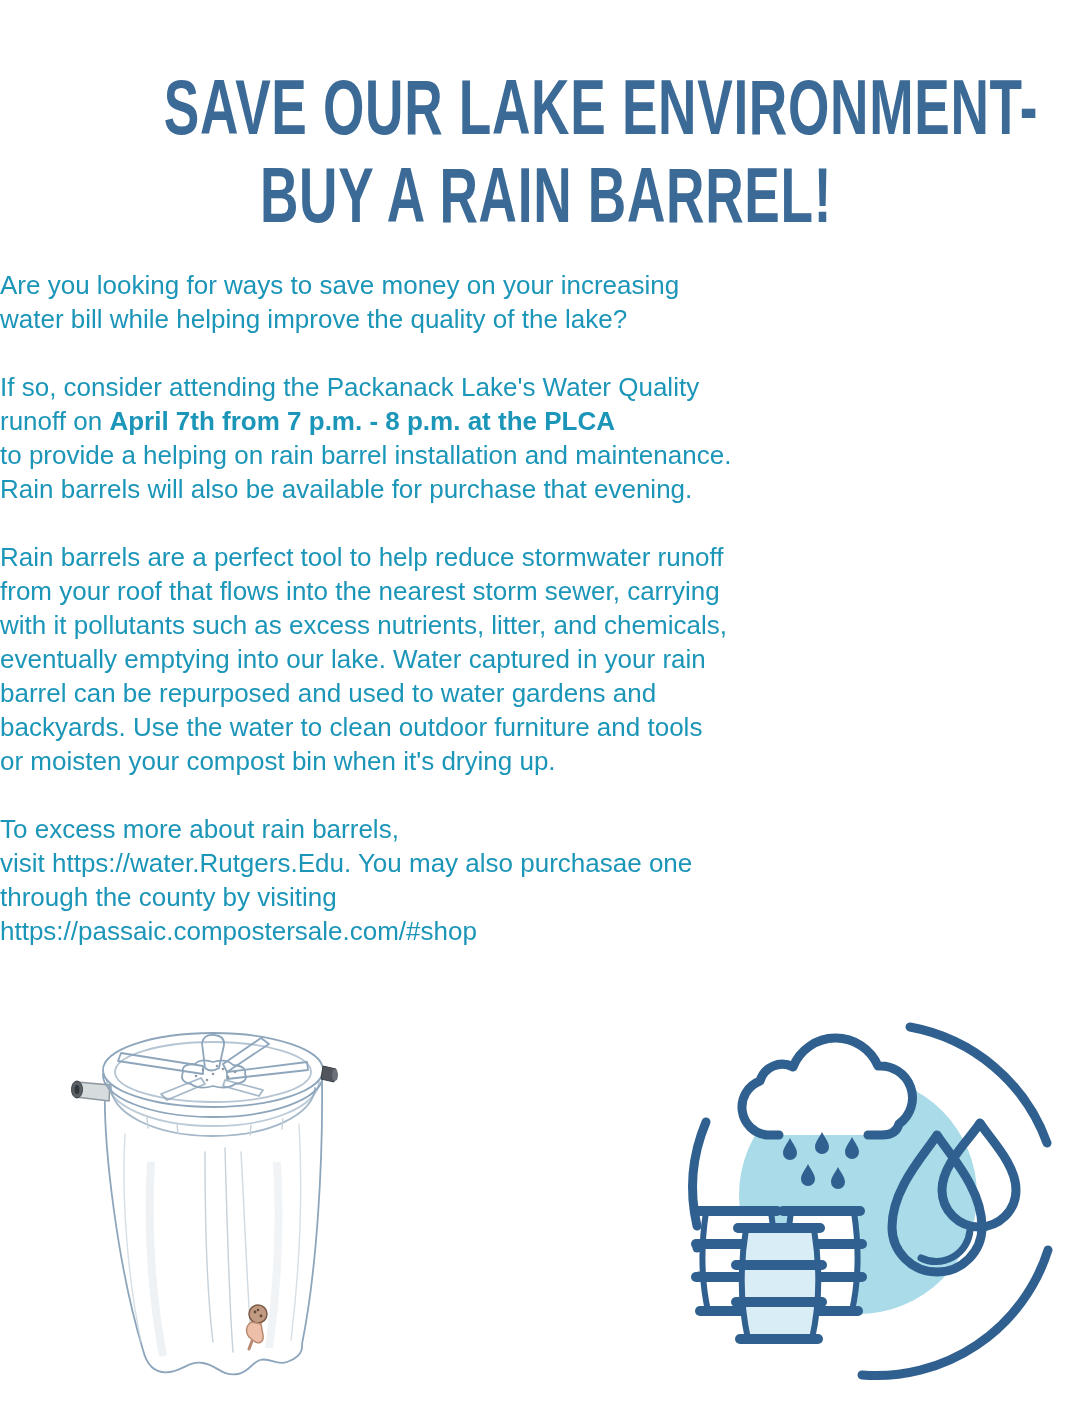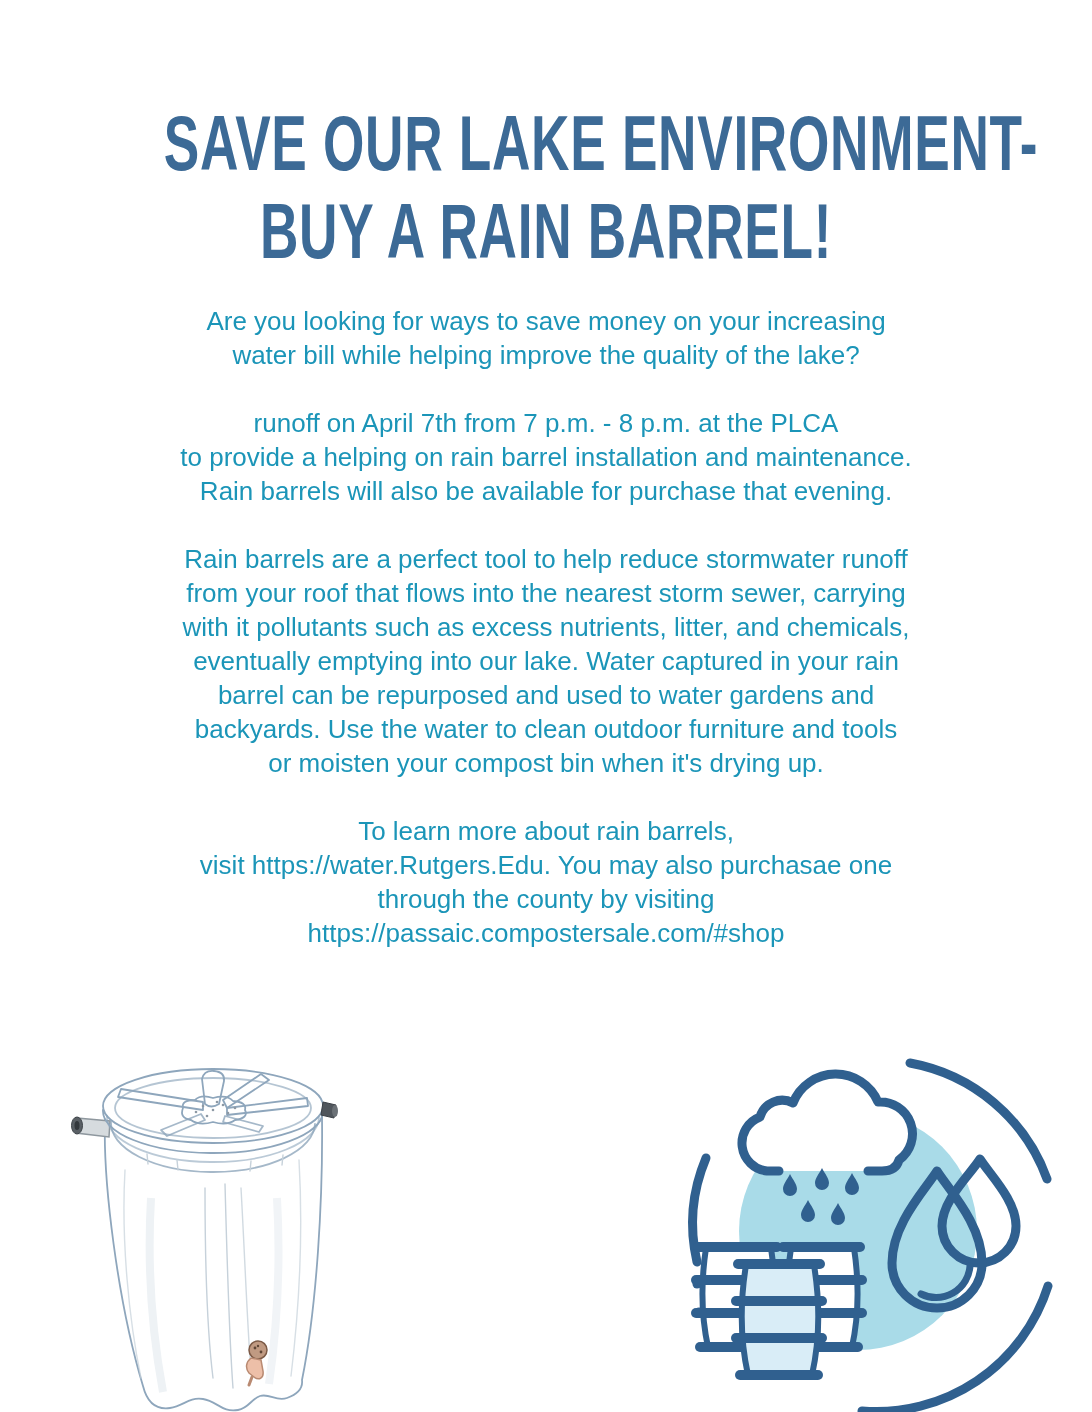--- a/index.html
+++ b/index.html
@@ -3,47 +3,47 @@
 <meta charset="utf-8">
 <style>
   html,body{margin:0;padding:0;}
   body{
     width:1092px;height:1412px;
     background:#ffffff;
     font-family:"Liberation Sans", sans-serif;
     position:relative;
     overflow:hidden;
   }
-  .flyer{position:absolute;inset:0;margin-top:36px;}
+  .flyer{position:absolute;inset:0;}
 
   
   .title{position:absolute;left:0;right:0;top:63px;text-align:center;color:var(--title-color);}
   .title-line{
     display:block;
     font-size:76px;
     font-weight:700;
     line-height:88px;
     letter-spacing:1px;
     white-space:nowrap;
     transform:scaleX(0.70) scaleY(1.02);
     transform-origin:center;
   }
 
   
   .content{
     position:absolute;left:0;right:0;top:268px;
-    text-align:center;
+    text-align:left;
     color:var(--body-color);
     font-size:26px;
     line-height:34px;
   }
   .content p{margin:0 0 34px 0;}
   .prelines{white-space:pre-line;}
   .ln{display:block;}
-  .content b{font-weight:400;}
+  .content b{font-weight:700;}
 
   
   .sketch{position:absolute;left:55px;top:1022px;width:340px;height:390px;}
   .icon{position:absolute;left:670px;top:1022px;width:390px;height:380px;}
 
   .sk{stroke:var(--sketch-line);fill:none;stroke-width:1.8;stroke-linecap:round;stroke-linejoin:round;}
   .sk-light{stroke:#c6d1da;fill:none;stroke-width:1.4;stroke-linecap:round;}
   .ic{stroke:var(--icon-stroke);fill:none;stroke-width:9;stroke-linecap:round;stroke-linejoin:round;}
   .band{stroke:var(--icon-stroke);stroke-width:10;stroke-linecap:round;}
   .bodyline{stroke:var(--icon-stroke);stroke-width:6;stroke-linejoin:round;}
@@ -56,34 +56,35 @@
   <header class="title">
     <span class="title-line">SAVE OUR LAKE ENVIRONMENT-</span>
     <span class="title-line">BUY A RAIN BARREL!</span>
   </header>
 
   <main class="content">
     <p class="prelines">Are you looking for ways to save money on your increasing
 water bill while helping improve the quality of the lake?</p>
 
     <p>
+      <span class="ln">If so, consider attending the Packanack Lake's Water Quality</span>
       <span class="ln"><span>runoff on </span><b>April 7th from 7 p.m. - 8 p.m. at the PLCA</b></span>
       <span class="ln">to provide a helping on rain barrel installation and maintenance.</span>
       <span class="ln">Rain barrels will also be available for purchase that evening.</span>
     </p>
 
     <p class="prelines">Rain barrels are a perfect tool to help reduce stormwater runoff
 from your roof that flows into the nearest storm sewer, carrying
 with it pollutants such as excess nutrients, litter, and chemicals,
 eventually emptying into our lake. Water captured in your rain
 barrel can be repurposed and used to water gardens and
 backyards. Use the water to clean outdoor furniture and tools
 or moisten your compost bin when it's drying up.</p>
 
-    <p class="prelines">To learn more about rain barrels,
+    <p class="prelines">To excess more about rain barrels,
 visit https://water.Rutgers.Edu. You may also purchasae one
 through the county by visiting
 https://passaic.compostersale.com/#shop</p>
   </main>
 
   <svg class="sketch" viewBox="0 0 340 390" aria-hidden="true">
     <g>
       <path d="M50 62 C48 122 62 242 88 328 C92 344 101 352 115 350
                C129 348 133 339 148 341 C162 343 167 355 183 352
                C194 350 196 341 205 338 C215 335 221 344 232 340

